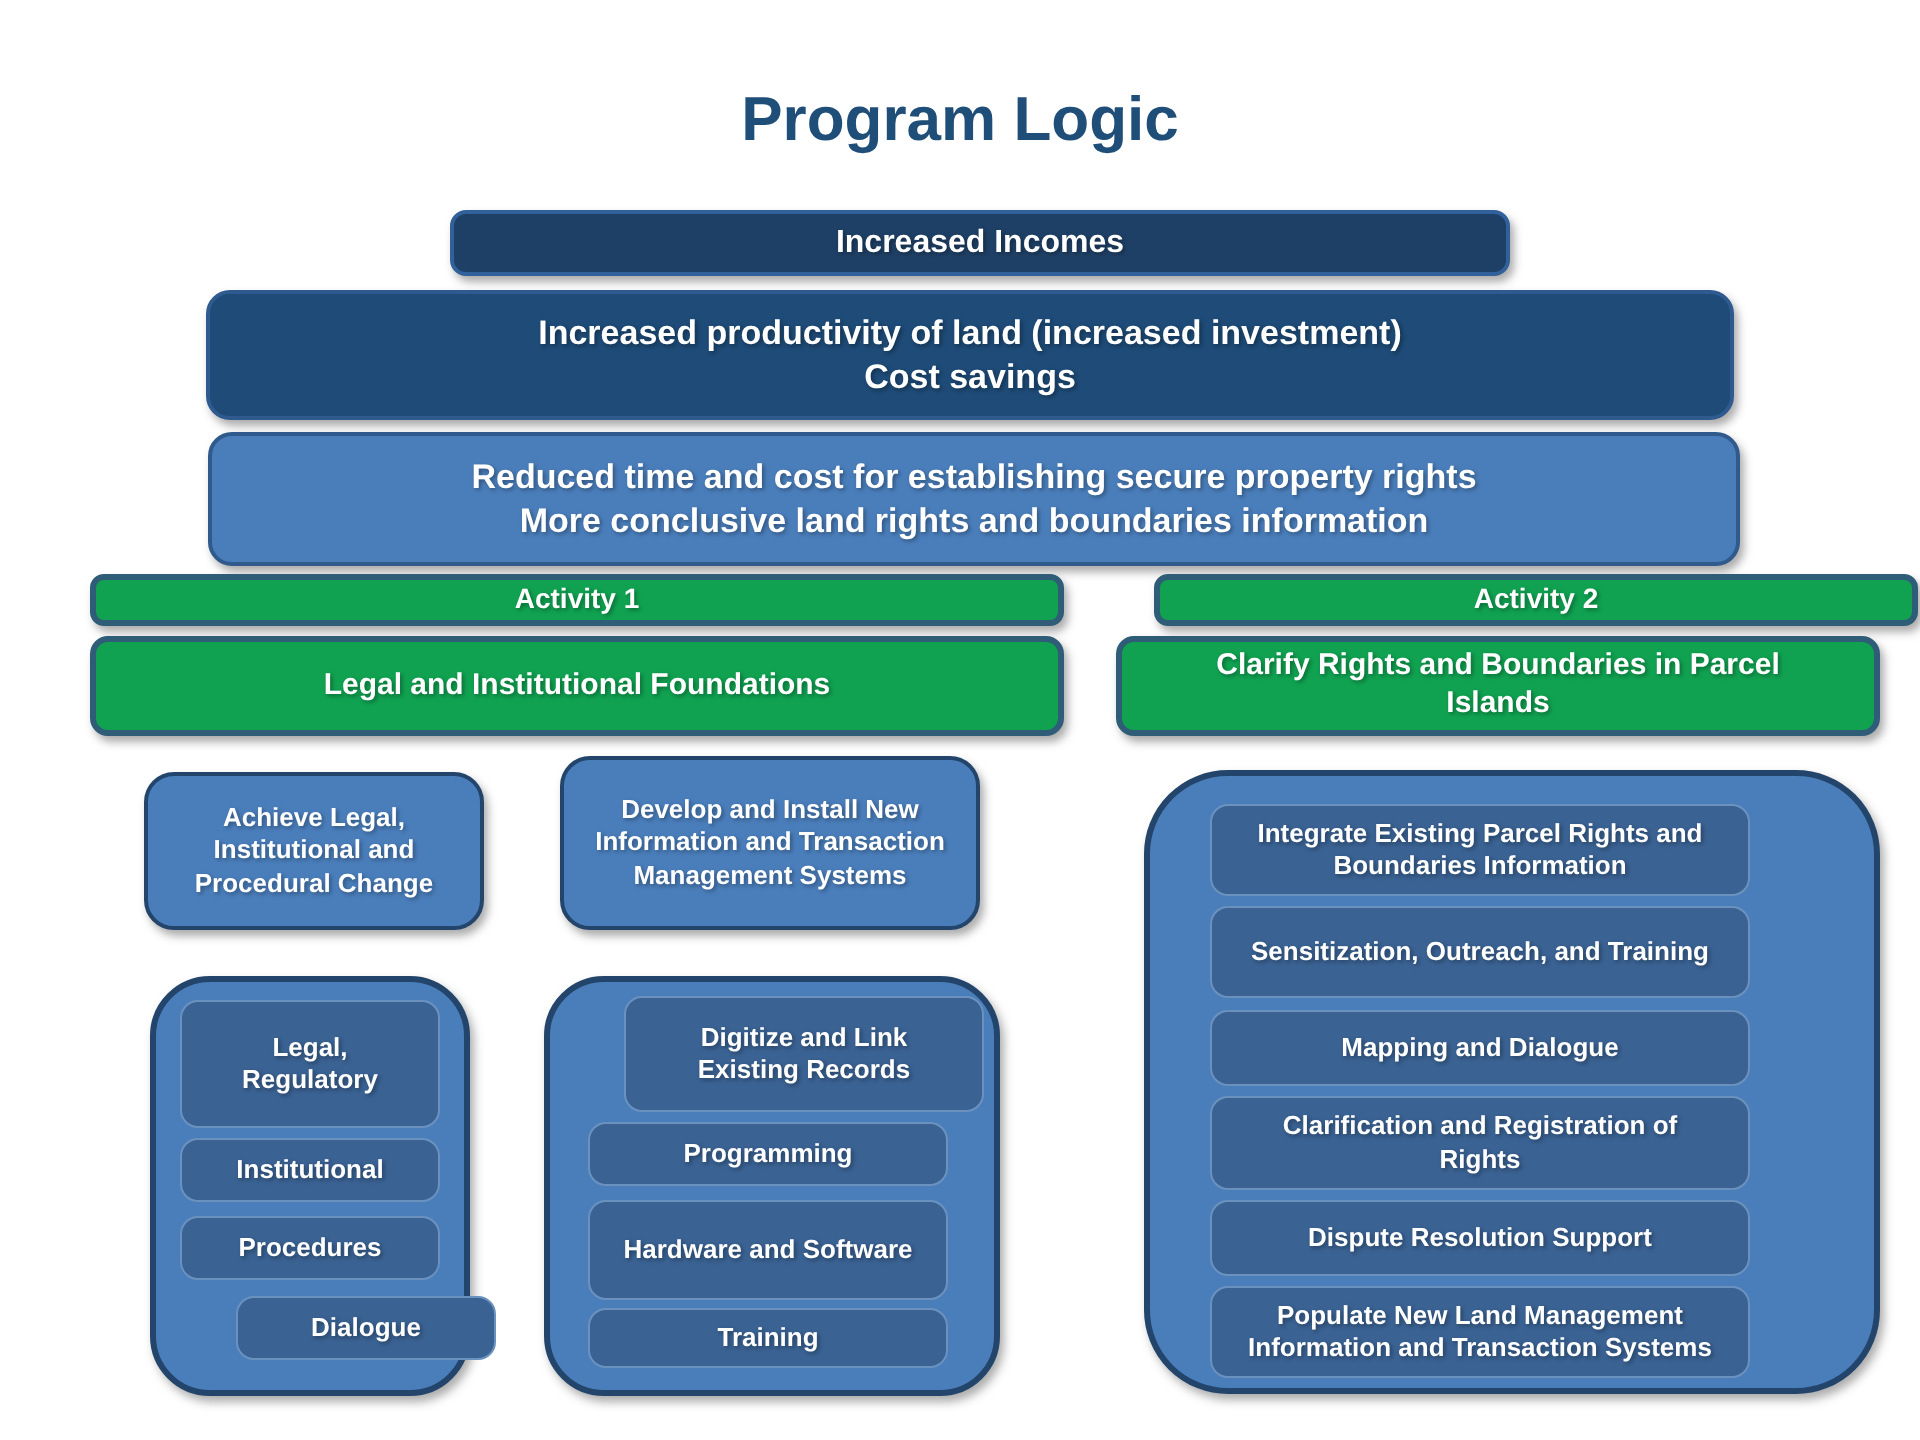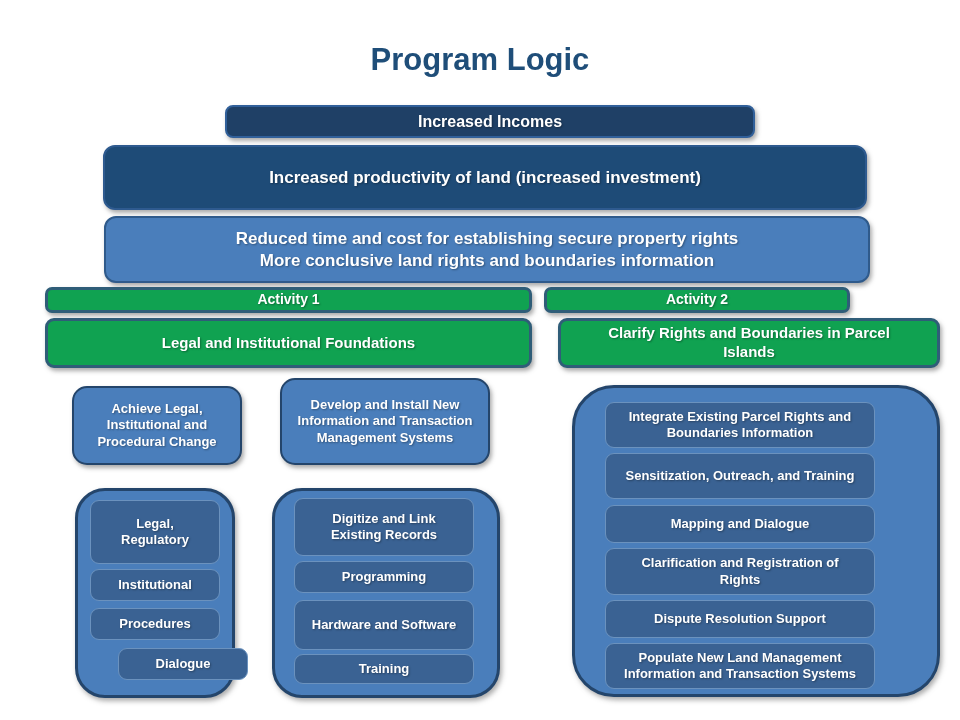--- a/index.html
+++ b/index.html
@@ -95,44 +95,45 @@
 </style>
 </head>
 <body>
 
 <div class="page-title">Program Logic</div>
 
 <div class="abs box-dark1" style="left:225px; top:105px; width:530px; height:33px;">Increased Incomes</div>
 
 <div class="abs box-dark2 multiline" style="left:103px; top:145px; width:764px; height:65px; flex-direction:column;">
   <div>Increased productivity of land (increased investment)</div>
+  <div>Cost savings</div>
 </div>
 
 <div class="abs box-mid multiline" style="left:104px; top:216px; width:766px; height:67px; flex-direction:column;align-items:flex-end;">
   <div>Reduced time and cost for establishing secure property rights</div>
   <div>More conclusive land rights and boundaries information</div>
 </div>
 
 <div class="abs bar-green" style="left:45px; top:287px; width:487px; height:26px;">Activity 1</div>
-<div class="abs bar-green" style="left:544px; top:287px; width:306px; height:26px;">Activity 2</div>
+<div class="abs bar-green" style="left:577px; top:287px; width:382px; height:26px;">Activity 2</div>
 
 <div class="abs box-green" style="left:45px; top:318px; width:487px; height:50px;">Legal and Institutional Foundations</div>
 <div class="abs box-green" style="left:558px; top:318px; width:382px; height:50px; padding:0 40px;">Clarify Rights and Boundaries in Parcel Islands</div>
 
 <div class="abs sub-blue" style="left:72px; top:386px; width:170px; height:79px;">Achieve Legal, Institutional and Procedural Change</div>
 <div class="abs sub-blue" style="left:280px; top:378px; width:210px; height:87px;">Develop and Install New Information and Transaction  Management Systems</div>
 
 <div class="abs container-blue" style="left:75px; top:488px; width:160px; height:210px; border-radius:30px;"></div>
 <div class="abs inner-box" style="left:90px; top:500px; width:130px; height:64px;">Legal, Regulatory</div>
 <div class="abs inner-box" style="left:90px; top:569px; width:130px; height:32px;">Institutional</div>
 <div class="abs inner-box" style="left:90px; top:608px; width:130px; height:32px;">Procedures</div>
 <div class="abs inner-box" style="left:90px; top:648px; width:130px; height:32px;margin-left:28px;">Dialogue</div>
 
 <div class="abs container-blue" style="left:272px; top:488px; width:228px; height:210px; border-radius:30px;"></div>
-<div class="abs inner-box" style="left:294px; top:498px; width:180px; height:58px;">Digitize and Link Existing Records</div>
+<div class="abs inner-box" style="left:312px; top:498px; width:180px; height:58px;">Digitize and Link Existing Records</div>
 <div class="abs inner-box" style="left:294px; top:561px; width:180px; height:32px;">Programming</div>
 <div class="abs inner-box" style="left:294px; top:600px; width:180px; height:50px;">Hardware and Software</div>
 <div class="abs inner-box" style="left:294px; top:654px; width:180px; height:30px;">Training</div>
 
 <div class="abs container-blue" style="left:572px; top:385px; width:368px; height:312px; border-radius:42px;"></div>
 <div class="abs inner-box" style="left:605px; top:402px; width:270px; height:46px;">Integrate Existing Parcel Rights and Boundaries Information</div>
 <div class="abs inner-box" style="left:605px; top:453px; width:270px; height:46px;">Sensitization, Outreach, and Training</div>
 <div class="abs inner-box" style="left:605px; top:505px; width:270px; height:38px;">Mapping and Dialogue</div>
 <div class="abs inner-box" style="left:605px; top:548px; width:270px; height:47px;">Clarification and Registration of Rights</div>
 <div class="abs inner-box" style="left:605px; top:600px; width:270px; height:38px;">Dispute Resolution Support</div>

